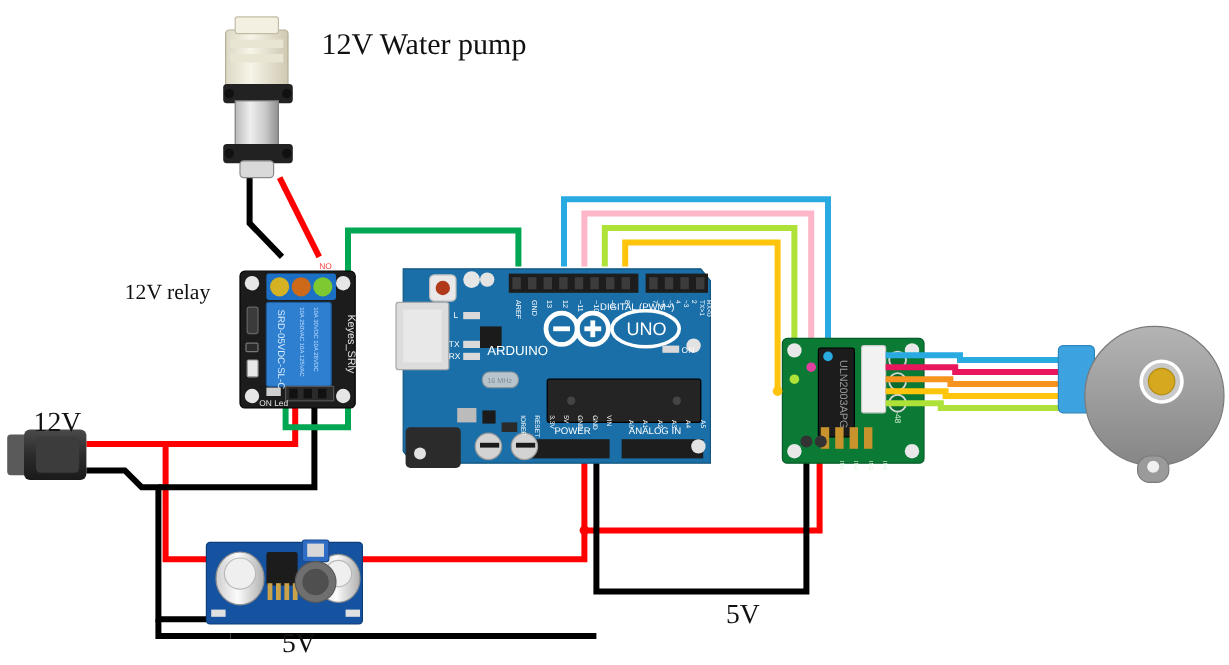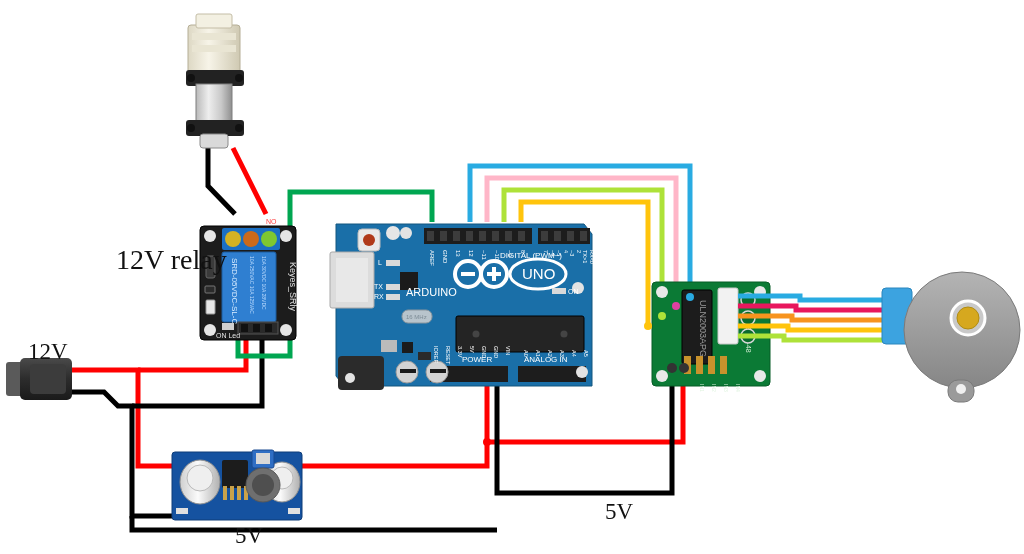--- a/index.html
+++ b/index.html
@@ -2,21 +2,21 @@
 <html><head>
 <meta charset="utf-8">
 <style>
   html,body{margin:0;padding:0;background:#ffffff;}
   body{width:1024px;height:554px;position:relative;overflow:hidden;
        font-family:"Liberation Serif", serif;}
   #stage{position:absolute;left:0;top:0;width:1024px;height:554px;}
   svg{position:absolute;left:0;top:0;}
   .lbl{position:absolute;font-family:"Liberation Serif", serif;color:#111;white-space:nowrap;}
   #lbl-pump{left:268px;top:24px;font-size:25px;}
-  #lbl-relay{left:116px;top:233px;font-size:28px;margin-top:11px;}
+  #lbl-relay{left:104px;top:233px;font-size:18px;}
   #lbl-12v{left:28px;top:339px;font-size:23px;}
   #lbl-5v-buck{left:235px;top:523px;font-size:23px;}
   #lbl-5v-drv{left:605px;top:499px;font-size:23px;}
 </style>
 </head>
 <body>
 
 <div id="stage">
 
   <svg width="1024" height="554" viewBox="0 0 1024 554">
@@ -318,18 +318,19 @@
       <text x="374" y="289" fill="#ffffff" font-size="7" font-family="&quot;Liberation Sans&quot;, sans-serif">TX</text>
       <text x="374" y="299" fill="#ffffff" font-size="7" font-family="&quot;Liberation Sans&quot;, sans-serif">RX</text>
       <text x="568" y="294" fill="#ffffff" font-size="7" font-family="&quot;Liberation Sans&quot;, sans-serif">ON</text>
       <text x="406" y="319" fill="#7d8c96" font-size="6" font-family="&quot;Liberation Sans&quot;, sans-serif">16 MHz</text>
       <text x="700" y="384" fill="#dff3df" font-size="5" font-family="&quot;Liberation Sans&quot;, sans-serif" transform="rotate(90 700 384)">IN1</text>
       <text x="712" y="384" fill="#dff3df" font-size="5" font-family="&quot;Liberation Sans&quot;, sans-serif" transform="rotate(90 712 384)">IN2</text>
       <text x="724" y="384" fill="#dff3df" font-size="5" font-family="&quot;Liberation Sans&quot;, sans-serif" transform="rotate(90 724 384)">IN3</text>
       <text x="736" y="384" fill="#dff3df" font-size="5" font-family="&quot;Liberation Sans&quot;, sans-serif" transform="rotate(90 736 384)">IN4</text>
     </svg>
 
+  <div class="lbl" id="lbl-pump">12V Water pump</div>
   <div class="lbl" id="lbl-relay">12V relay</div>
   <div class="lbl" id="lbl-12v">12V</div>
   <div class="lbl" id="lbl-5v-buck">5V</div>
   <div class="lbl" id="lbl-5v-drv">5V</div>
 
 </div>
 
 </body></html>

